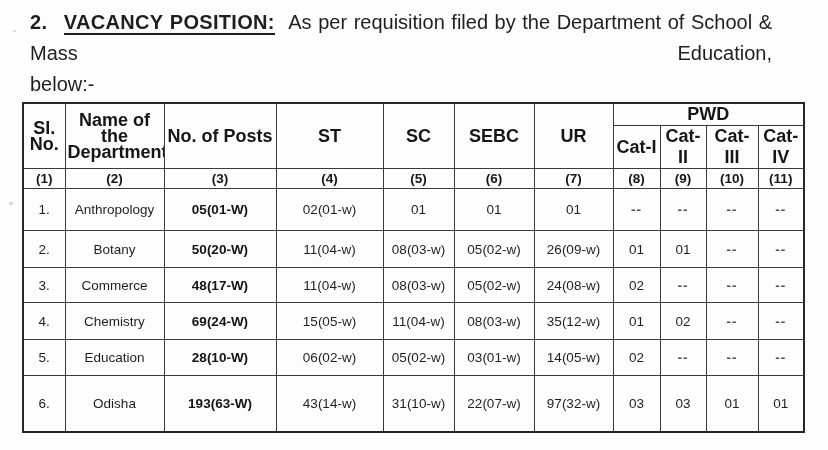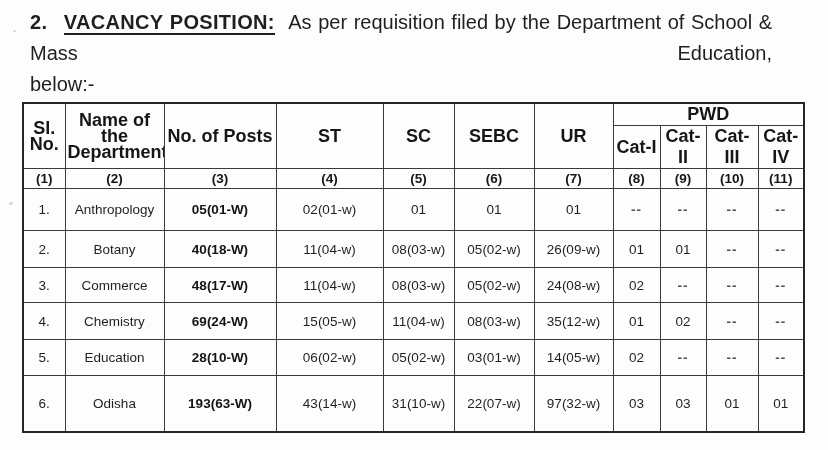--- a/index.html
+++ b/index.html
@@ -156,21 +156,21 @@
       <td>01</td>
       <td class="va-top-slight">01</td>
       <td class="dash">--</td>
       <td class="dash">--</td>
       <td class="dash">--</td>
       <td class="dash">--</td>
     </tr>
     <tr class="r2">
       <td class="sl">2.</td>
       <td class="name">Botany</td>
-      <td class="posts">40(18-W)</td>
+      <td class="posts">50(20-W)</td>
       <td>11(04-w)</td>
       <td>08(03-w)</td>
       <td>05(02-w)</td>
       <td class="va-top">26(09-w)</td>
       <td>01</td>
       <td>01</td>
       <td class="dash">--</td>
       <td class="dash">--</td>
     </tr>
     <tr class="r3">

